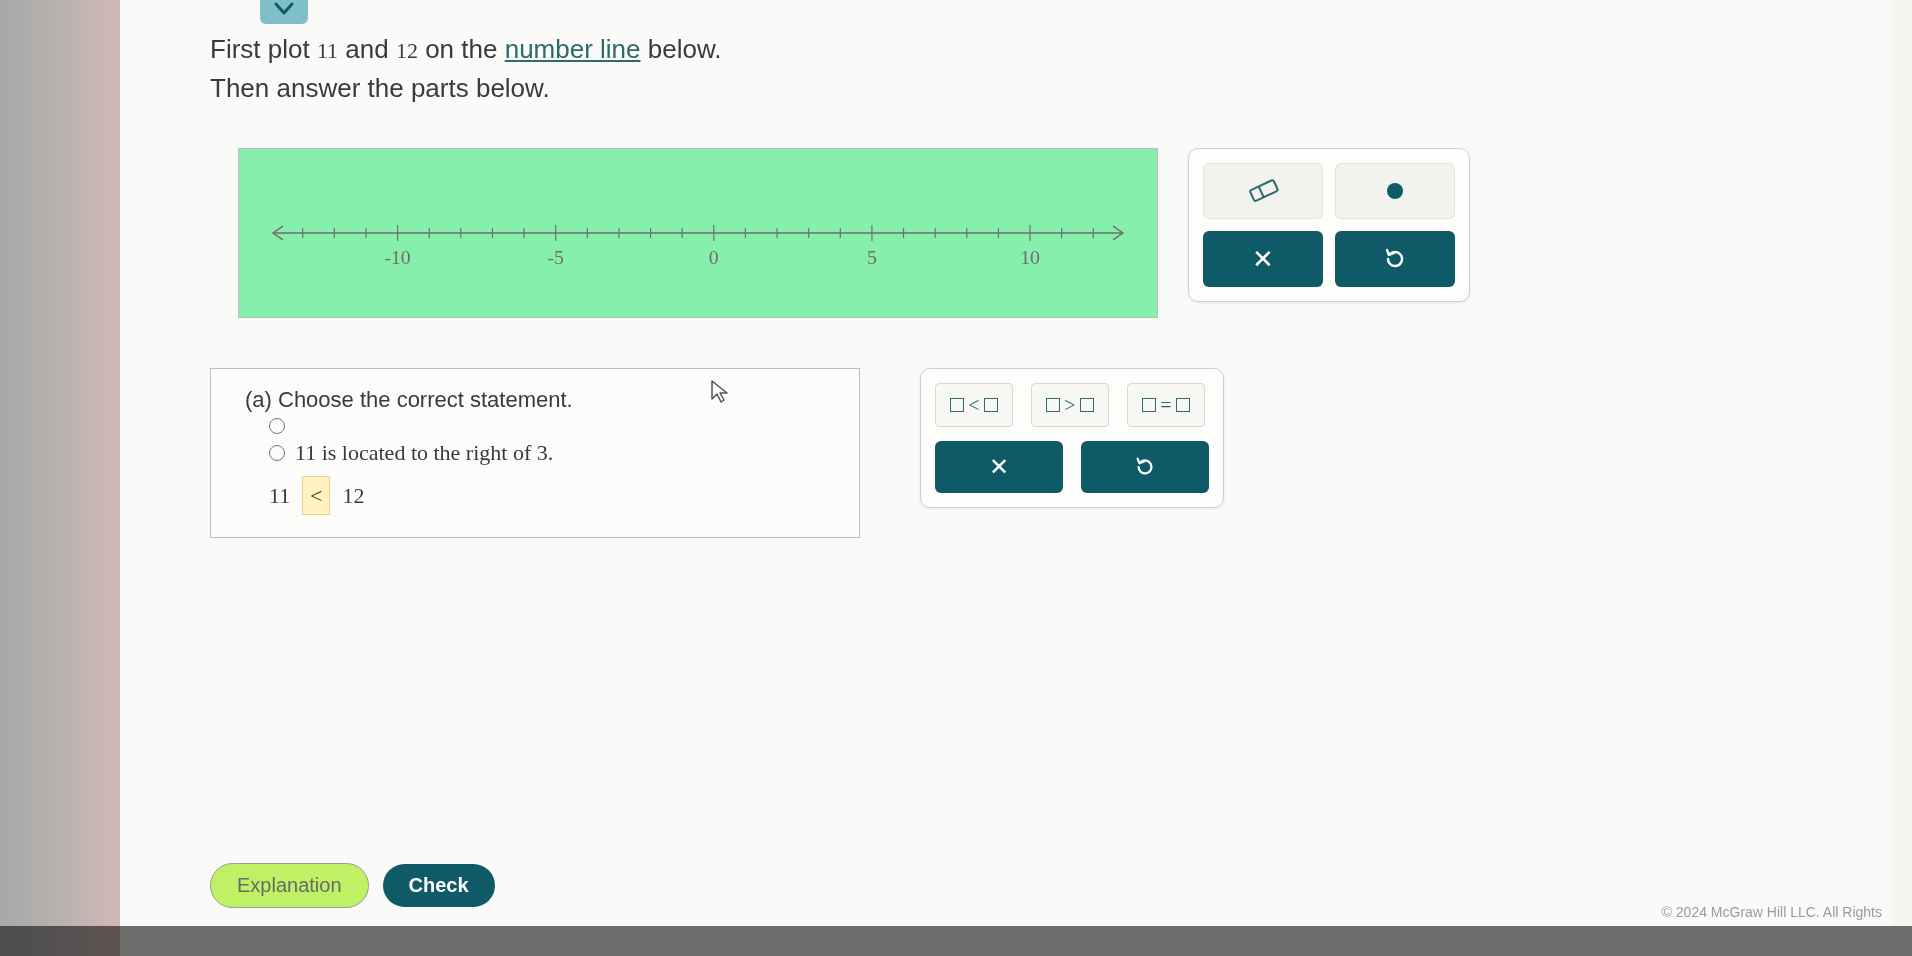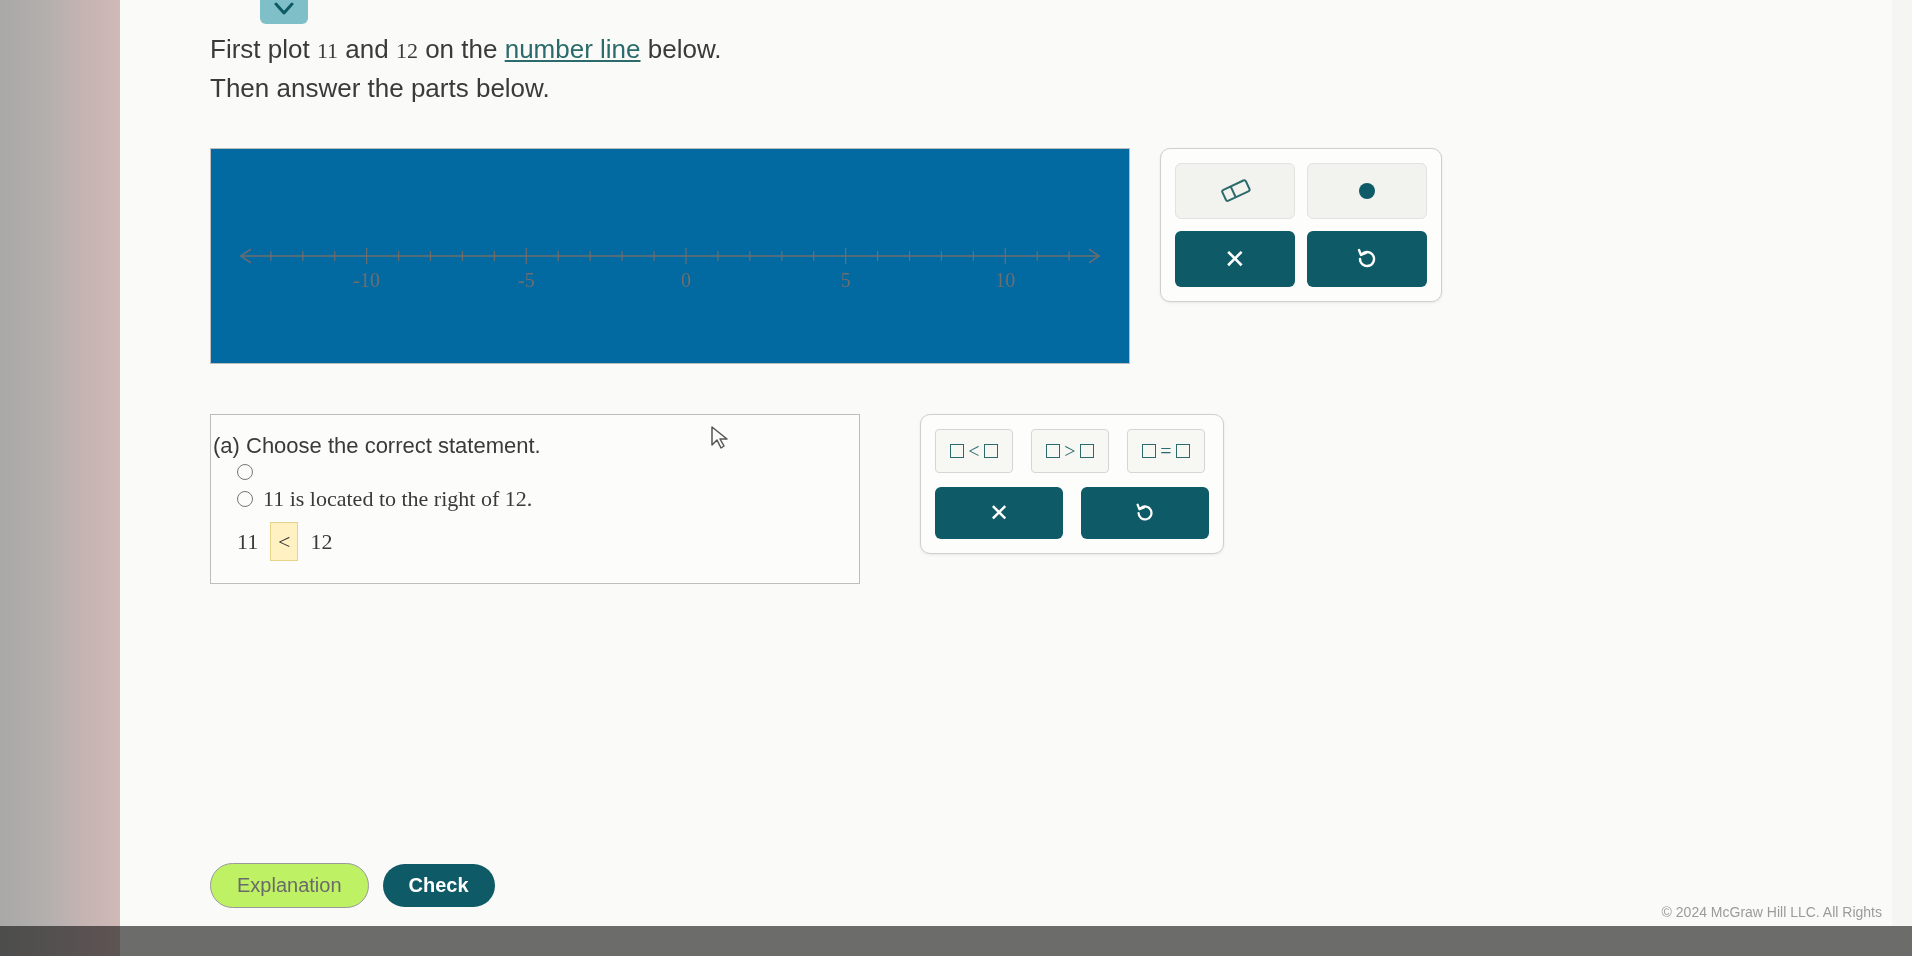--- a/index.html
+++ b/index.html
@@ -32,25 +32,26 @@
     cursor: pointer;
   }
   .row1 {
     display: flex;
     align-items: flex-start;
     gap: 30px;
     margin-bottom: 50px;
   }
   .numberline-box {
     border: 1px solid #bdbdbd;
-    background: #0369a1;
+    background: #86efac;
     width: 920px;
-    height: 216px;
+    height: 170px;
     position: relative;
     cursor: pointer;
+    margin-left: 28px;
   }
   .nl-svg { width: 100%; height: 100%; }
   .tool-panel {
     border: 1px solid #cfcfcf;
     border-radius: 10px;
     background: #fdfdfb;
     padding: 14px;
     display: flex;
     flex-direction: column;
     gap: 12px;
@@ -82,21 +83,21 @@
   }
   .row2 {
     display: flex;
     align-items: flex-start;
     gap: 60px;
   }
   .question-box {
     border: 1px solid #bdbdbd;
     background: #fcfcfa;
     width: 650px;
-    padding: 12px 18px 22px 2px;
+    padding: 12px 18px 22px 34px;
     font-size: 22px;
     color: #3a3a3a;
     line-height: 1.7;
     position: relative;
   }
   .radio-row {
     display: flex;
     align-items: center;
     gap: 10px;
     padding-left: 24px;
@@ -329,21 +330,21 @@
     <div class="question-box">
       <svg class="cursor-arrow" width="22" height="26" viewBox="0 0 22 26">
         <path d="M3 2 L3 20 L8 15 L12 23 L15 21 L11 14 L18 14 Z" fill="none" stroke="#555" stroke-width="1.5" stroke-linejoin="round"></path>
       </svg>
       <div>(a) Choose the correct statement.</div>
       <div class="radio-row">
         <span class="radio-circle"></span>
       </div>
       <div class="radio-row">
         <span class="radio-circle"></span>
-        <span class="math">11 is located to the right of 12.</span>
+        <span class="math">11 is located to the right of 3.</span>
       </div>
       <div class="part-b-row">
         <span class="math">11</span>
         <span class="op-slot">&lt;</span>
         <span class="math">12</span>
       </div>
     </div>
 
     <div class="op-panel">
       <div class="op-row">

